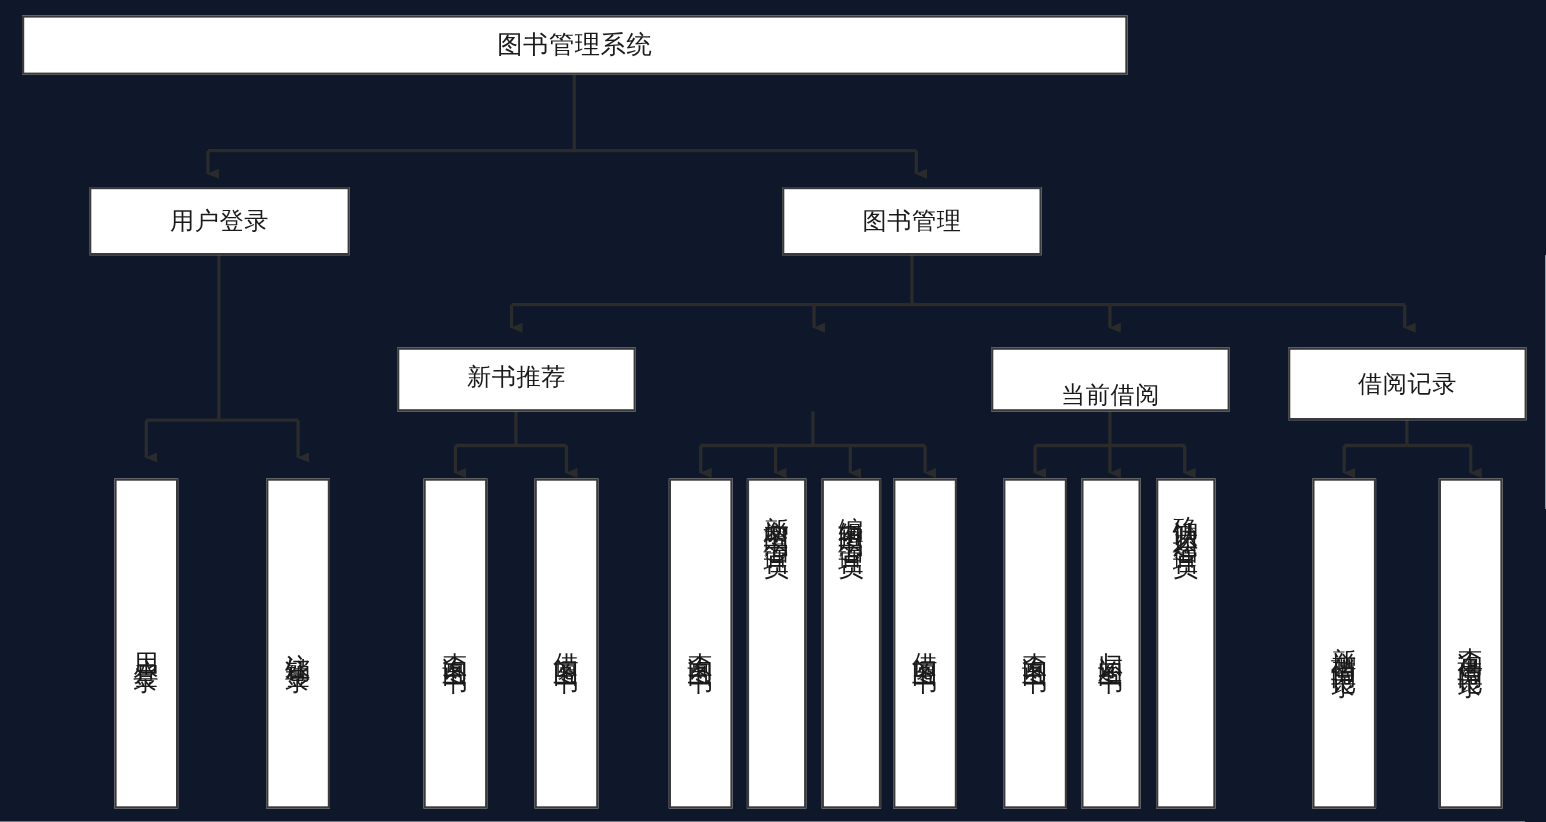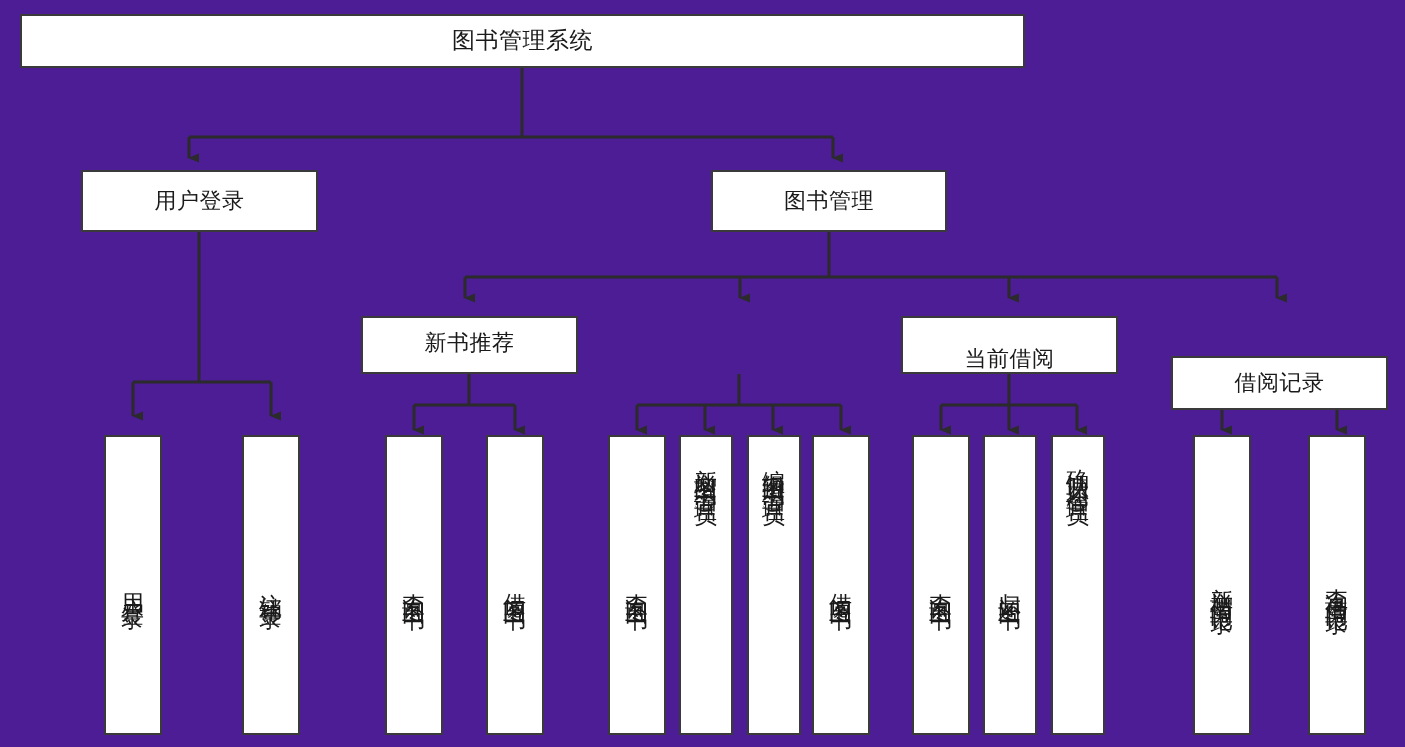--- a/index.html
+++ b/index.html
@@ -4,21 +4,21 @@
 <style>
   html,body{margin:0;padding:0;background:#ffffff;}
   body{
     font-family:"Liberation Sans","DejaVu Sans",sans-serif;
     -webkit-font-smoothing:antialiased;
   }
   #canvas{
     position:relative;
     width:1405px;
     height:747px;
-    background:#4c1d95;
+    background:#0f172a;
     overflow:hidden;
   }
   #wires{
     position:absolute;
     left:0;top:0;
     width:1405px;height:747px;
     pointer-events:none;
   }
   .node{
     position:absolute;
@@ -135,21 +135,21 @@
   <div class="node lvl2" style="left:711px;top:170px;width:236px;height:62px;">
     <span class="lbl">图书管理</span>
   </div>
 
   <div class="node lvl3" style="left:361px;top:316px;width:217px;height:58px;font-family:Liberation Mono, monospace;">
     <span class="lbl">新书推荐</span>
   </div>
   <div class="node lvl3" style="left:901px;top:316px;width:217px;height:58px;align-items:flex-end;">
     <span class="lbl">当前借阅</span>
   </div>
-  <div class="node lvl3" style="left:1171px;top:316px;width:217px;height:54px;margin-top:40px;">
+  <div class="node lvl3" style="left:1171px;top:316px;width:217px;height:66px;">
     <span class="lbl">借阅记录</span>
   </div>
 
   <div class="node leaf mid" style="left:104px;top:435px;width:58px;height:300px;">
     <span class="lbl">用户登录</span>
   </div>
   <div class="node leaf mid" style="left:242px;top:435px;width:58px;height:300px;">
     <span class="lbl">注销登录</span>
   </div>
 

